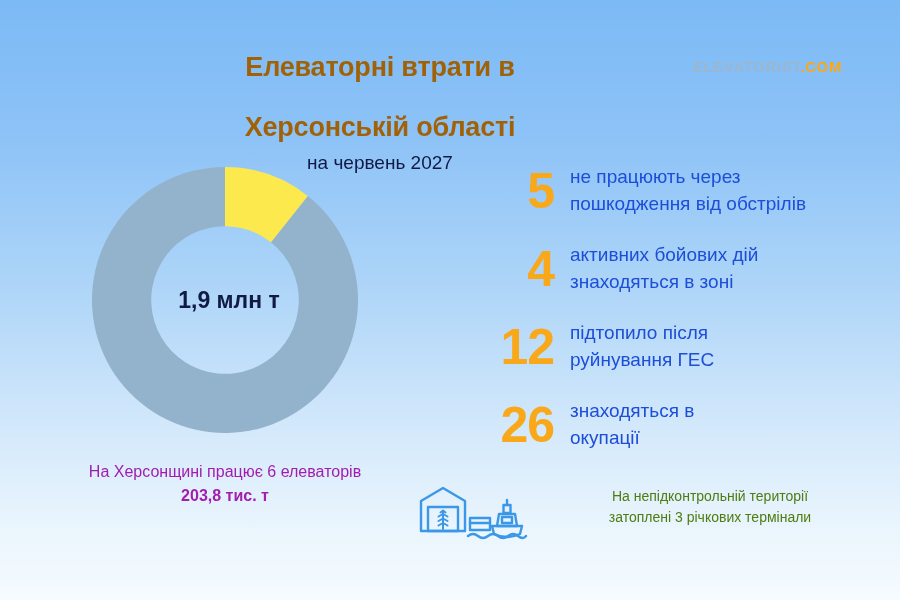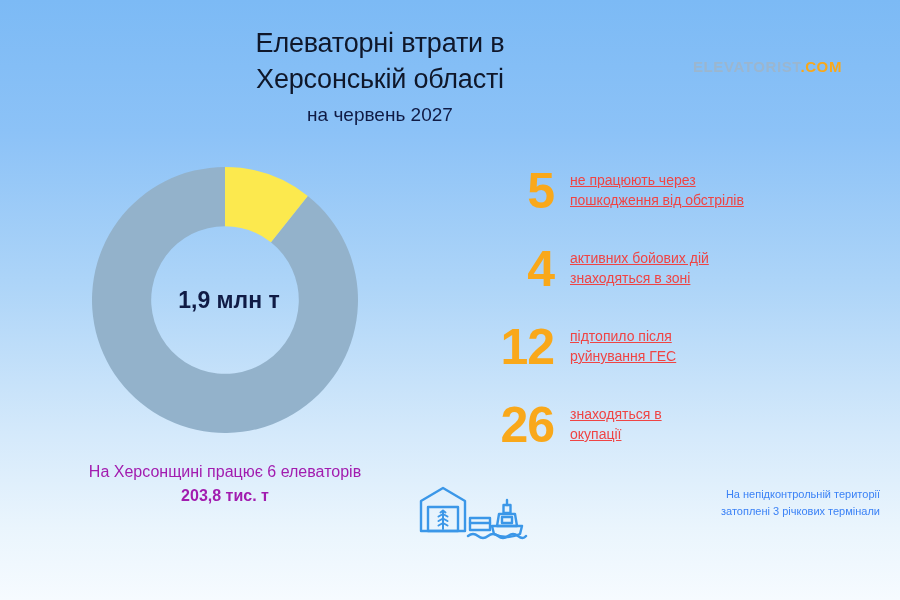--- a/index.html
+++ b/index.html
@@ -22,24 +22,25 @@
   
   .title-block {
     position: absolute;
     left: 140px;
     top: 26px;
     width: 480px;
     text-align: center;
   }
   .title-line {
     font-size: 27px;
-    font-weight: normal;
-    color: #0f172a;
+    font-weight: bold;
+    color: #a16207;
     line-height: 1.33;
     letter-spacing: -0.2px;
+    margin-top: 24px;
   }
   .subtitle {
     font-size: 19px;
     font-weight: normal;
     color: #101b45;
     margin-top: 6px;
     line-height: 1.2;
   }
 
   .logo {
@@ -96,24 +97,23 @@
     text-align: right;
     padding-right: 16px;
     box-sizing: border-box;
     font-size: 50px;
     font-weight: bold;
     color: #f9a81a;
     line-height: 1;
     letter-spacing: -1px;
   }
   .stat-text {
-    font-size: 14px;
-    color: #ef4444;
+    font-size: 19px;
+    color: #1d4ed8;
     line-height: 1.42;
-    text-decoration: underline;
   }
 
   
   .bottom-left {
     position: absolute;
     left: 30px;
     top: 460px;
     width: 390px;
     text-align: center;
     font-size: 16px;
@@ -130,23 +130,23 @@
     top: 484px;
     width: 110px;
     height: 62px;
   }
 
   .bottom-right {
     position: absolute;
     left: 540px;
     top: 486px;
     width: 340px;
-    text-align: right;
-    font-size: 11px;
-    color: #3b82f6;
+    text-align: center;
+    font-size: 14px;
+    color: #4d7c0f;
     line-height: 1.5;
   }
 </style>
 </head>
 <body>
 
 <div class="stage">
 
   <div class="title-block">
     <div class="title-line">Елеваторні втрати в</div>

